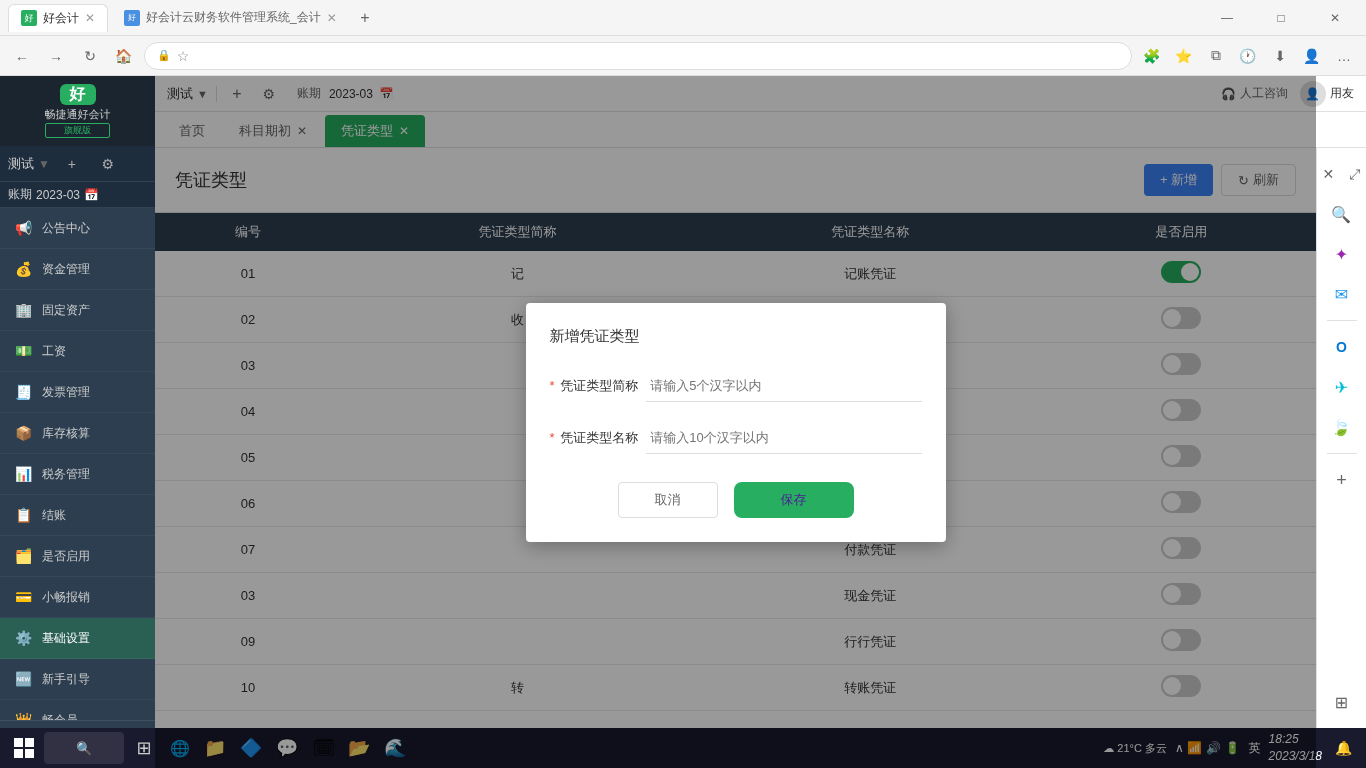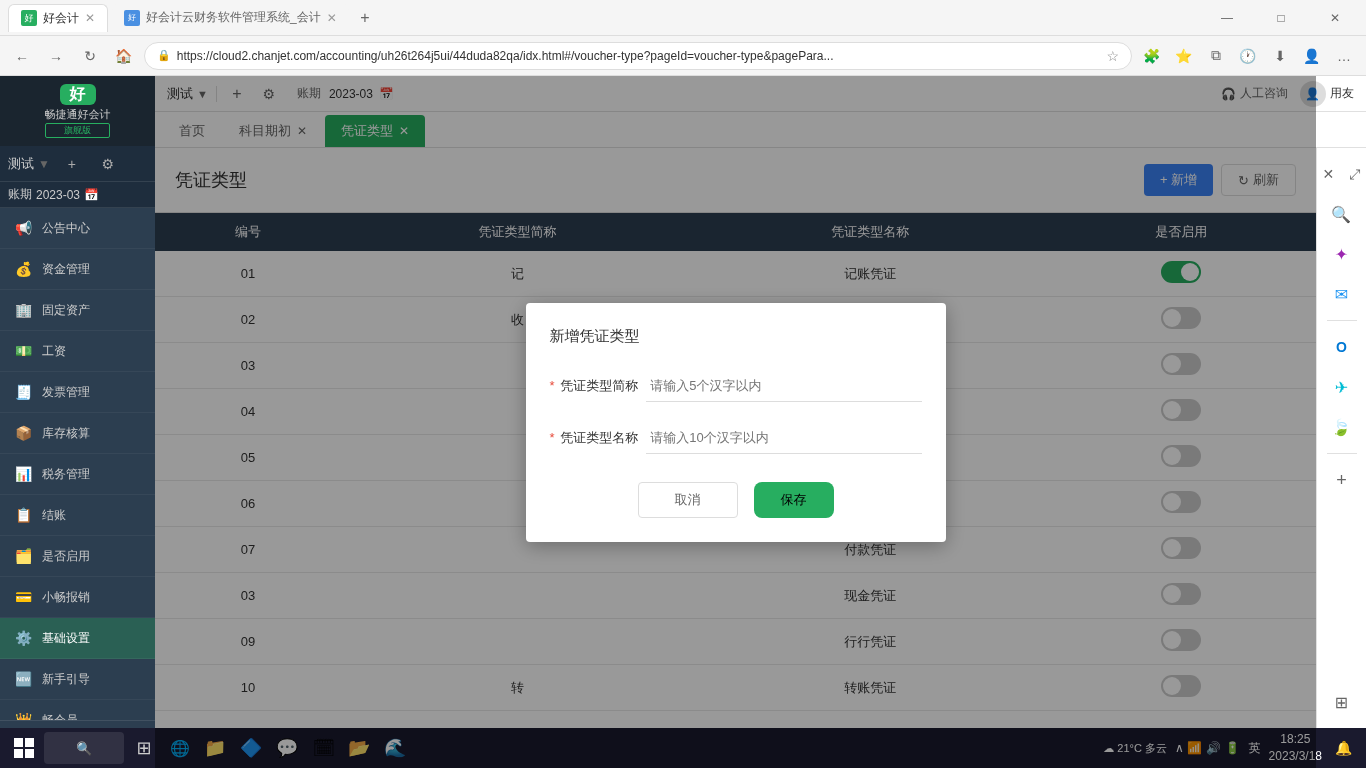--- a/index.html
+++ b/index.html
@@ -319,25 +319,25 @@
       width: 100px;
       height: 36px;
       border: 1px solid #ddd;
       background: #fff;
       color: #666;
       border-radius: 4px;
       cursor: pointer;
       font-size: 13px;
     }
     .btn-save {
-      width: 80px;
+      width: 120px;
       height: 36px;
       border: none;
       background: #27ae60;
-      color: #000000;
+      color: #4c1d95;
       border-radius: 8px;
       cursor: pointer;
       font-size: 13px;
     }
 
     
     .taskbar {
       height: 40px;
       background: #1a1a2e;
       display: flex;
@@ -346,21 +346,21 @@
       gap: 4px;
       position: fixed;
       bottom: 0;
       left: 0;
       right: 0;
     }
     .taskbar-start { width: 32px; height: 32px; display: flex; align-items: center; justify-content: center; cursor: pointer; }
     .taskbar-icon { width: 32px; height: 32px; display: flex; align-items: center; justify-content: center; cursor: pointer; border-radius: 4px; font-size: 18px; }
     .taskbar-icon.search { font-size: 14px; background: rgba(255,255,255,0.05); border-radius: 20px; width: 60px; gap: 4px; color: #fff; }
     .taskbar-right { margin-left: auto; display: flex; align-items: center; gap: 8px; color: #fff; font-size: 12px; }
-    .taskbar-time { text-align: center; line-height: 1.4; }
+    .taskbar-time { text-align: left; line-height: 1.4; font-style: italic; }
     .taskbar-notification { width: 28px; height: 28px; display: flex; align-items: center; justify-content: center; cursor: pointer; font-size: 14px; color: #ccc; }
 
     
     .sidebar-scroll::-webkit-scrollbar { width: 4px; }
     .sidebar-scroll::-webkit-scrollbar-thumb { background: #555; }
   </style>
 </head>
 <body>
 
 <div class="browser-title-bar">
@@ -382,21 +382,20 @@
   </div>
 </div>
 
 <div class="browser-address-bar">
   <div class="nav-btn">←</div>
   <div class="nav-btn">→</div>
   <div class="nav-btn">↻</div>
   <div class="nav-btn">🏠</div>
   <div class="address-input">
     <span class="address-lock">🔒</span>
-    <span class="address-text">https://cloud2.chanjet.com/accounting/uh26t264j5ui/44duda82qa/idx.html#/voucher-type?pageId=voucher-type&amp;pagePara...</span>
     <span style="color:#888; font-size:14px;">☆</span>
   </div>
   <div class="browser-actions">
     <div class="browser-action-btn">🧩</div>
     <div class="browser-action-btn">⭐</div>
     <div class="browser-action-btn">⧉</div>
     <div class="browser-action-btn">🕐</div>
     <div class="browser-action-btn">⬇</div>
     <div class="browser-action-btn">👤</div>
     <div class="browser-action-btn">…</div>

